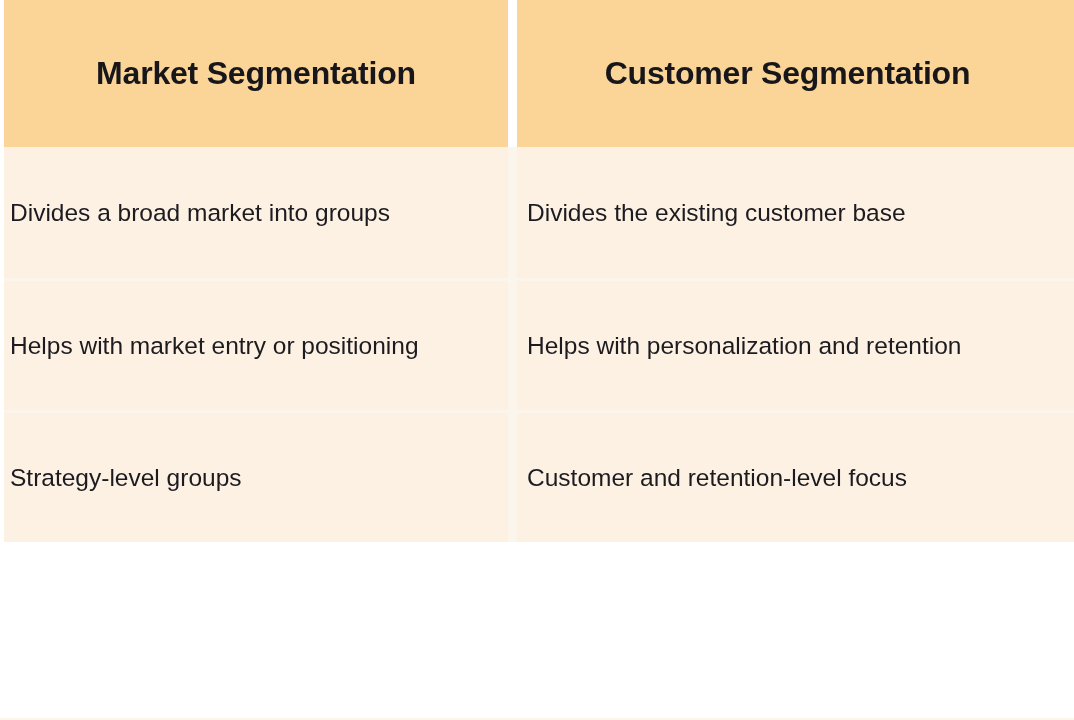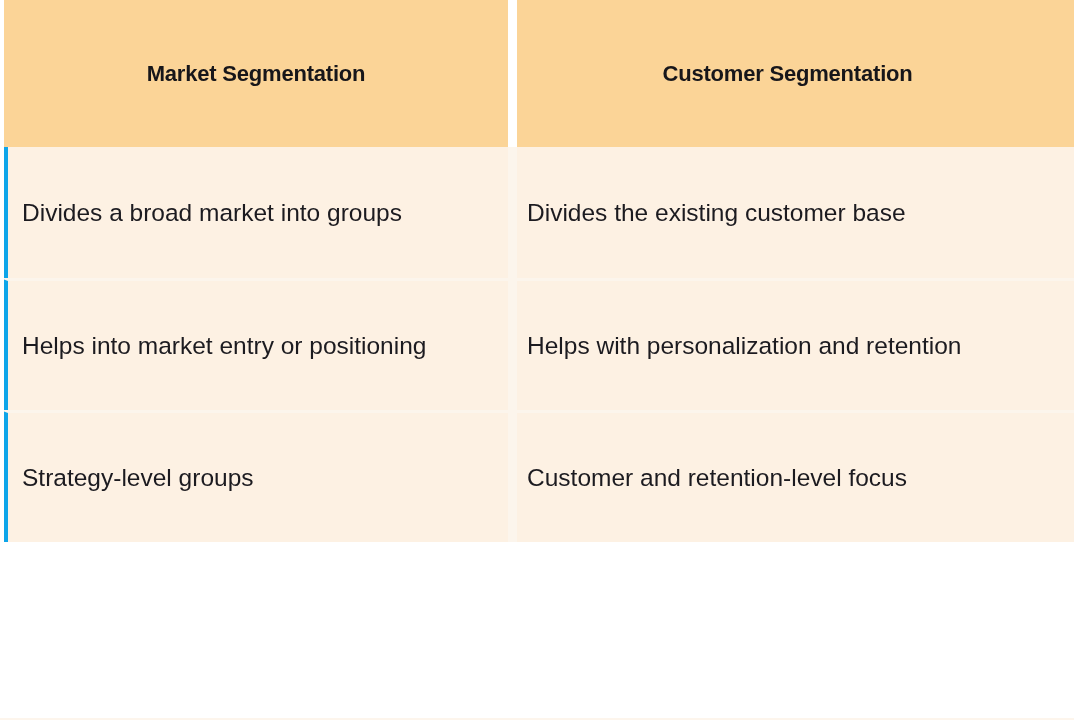--- a/index.html
+++ b/index.html
@@ -34,21 +34,21 @@
   }
 
   .comparison-table col.col-a { width: 517px; }
   .comparison-table col.col-b { width: 557px; }
 
   
   .comparison-table thead th {
     height: 147px;
     background: #fbd497;
     color: #17161a;
-    font-size: 22px;
+    font-size: 32px;
     font-weight: 700;
     letter-spacing: -0.2px;
     text-align: center;
     vertical-align: middle;
     padding: 0 18px;
     border: 0;
     box-sizing: border-box;
   }
   .comparison-table thead th.th-a {
     border-right: 9px solid #ffffff;
@@ -68,22 +68,22 @@
     font-weight: 400;
     line-height: 1.52;
     text-align: left;
     vertical-align: middle;
     padding: 22px 18px 22px 10px;
     border: 0;
     box-sizing: border-box;
   }
   .comparison-table tbody td.td-a {
     border-right: 9px solid #fcf5ec;
-    border-left: 8px solid #0ea5e9;
-    padding-left: 14px;
+    border-left: 4px solid #0ea5e9;
+    padding-left: 6px;
   }
   .comparison-table tbody td.td-b {
     padding-left: 10px;
     padding-right: 44px;
   }
 
   
   .comparison-table tbody tr + tr td {
     border-top: 3px solid #fcf5ec;
   }
@@ -130,21 +130,21 @@
     </thead>
 
     <tbody>
 
       <tr class="r1">
         <td class="td-a">Divides a broad market into groups</td>
         <td class="td-b">Divides the existing customer base</td>
       </tr>
 
       <tr class="r2">
-        <td class="td-a">Helps into market entry or positioning</td>
+        <td class="td-a">Helps with market entry or positioning</td>
         <td class="td-b">Helps with personalization and retention</td>
       </tr>
 
 
       <tr class="r4">
         <td class="td-a">Strategy-level groups</td>
         <td class="td-b">Customer and retention-level focus</td>
       </tr>
 
     </tbody>

